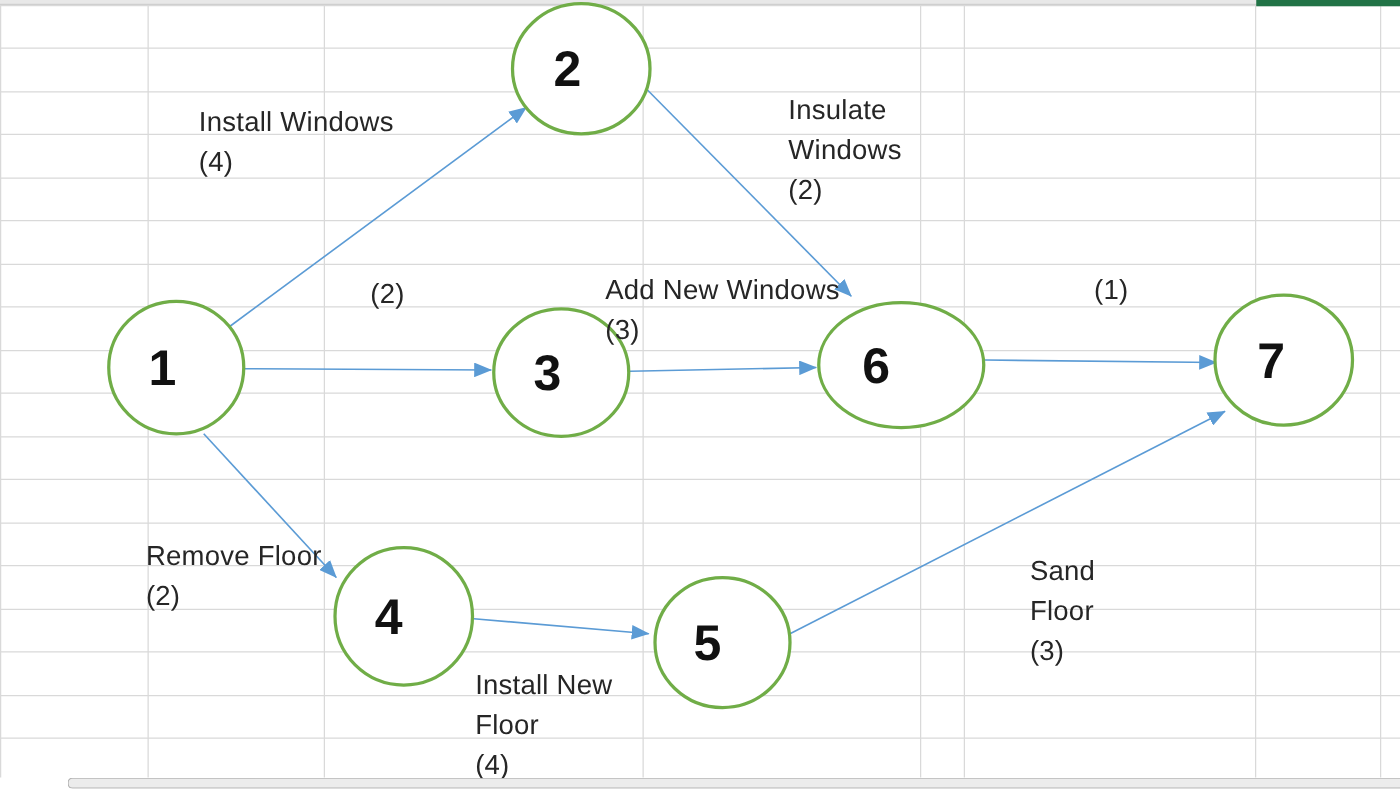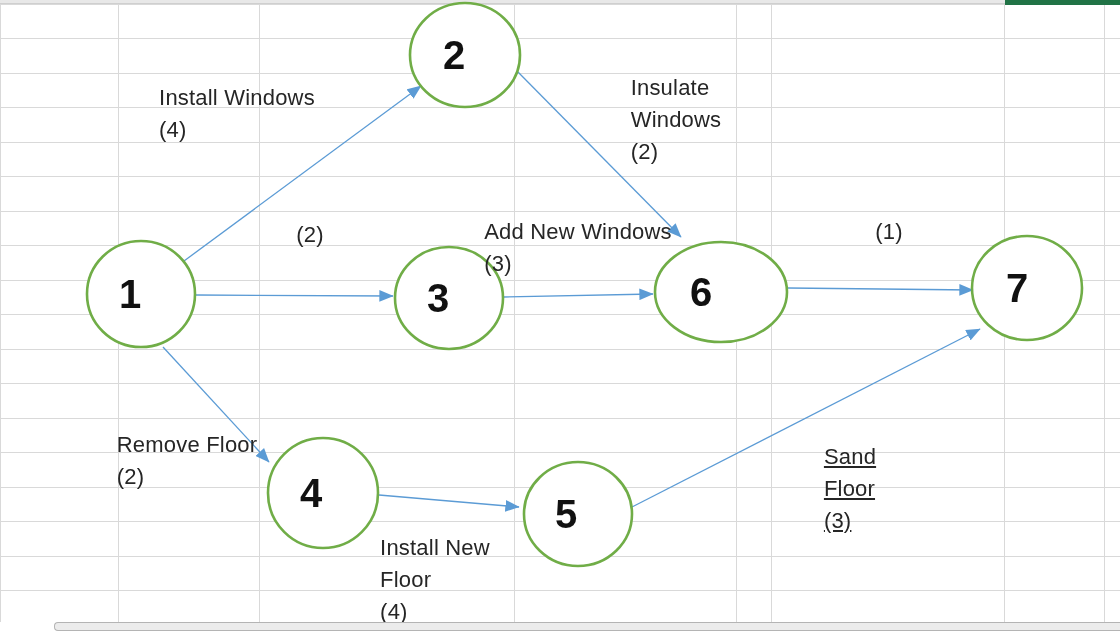--- a/index.html
+++ b/index.html
@@ -137,21 +137,21 @@
     <div>Remove Floor</div>
     <div>(2)</div>
   </div>
 
   <div class="activity-label" style="left:435px;top:532px;">
     <div>Install New</div>
     <div>Floor</div>
     <div>(4)</div>
   </div>
 
-  <div class="activity-label" style="left:850px;top:441px;text-decoration:underline;">
+  <div class="activity-label" style="left:850px;top:441px;">
     <div>Sand</div>
     <div>Floor</div>
     <div>(3)</div>
   </div>
 
   <div class="hscrollbar"></div>
 
 </div>
 
 </body></html>

